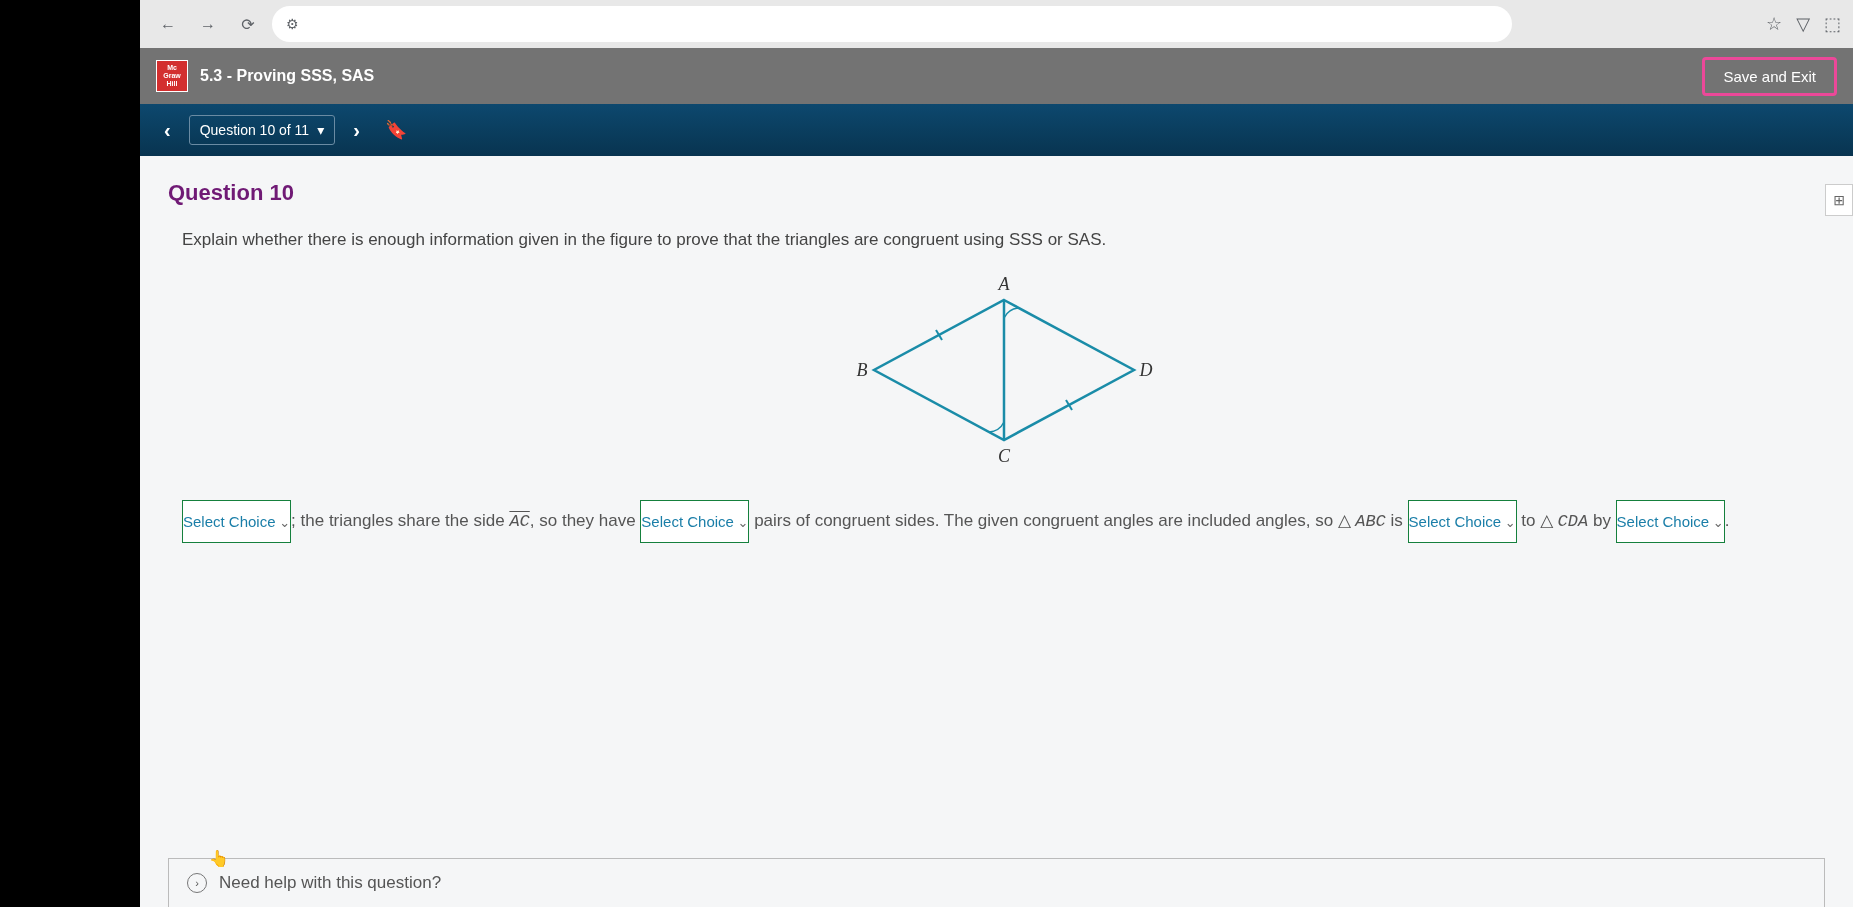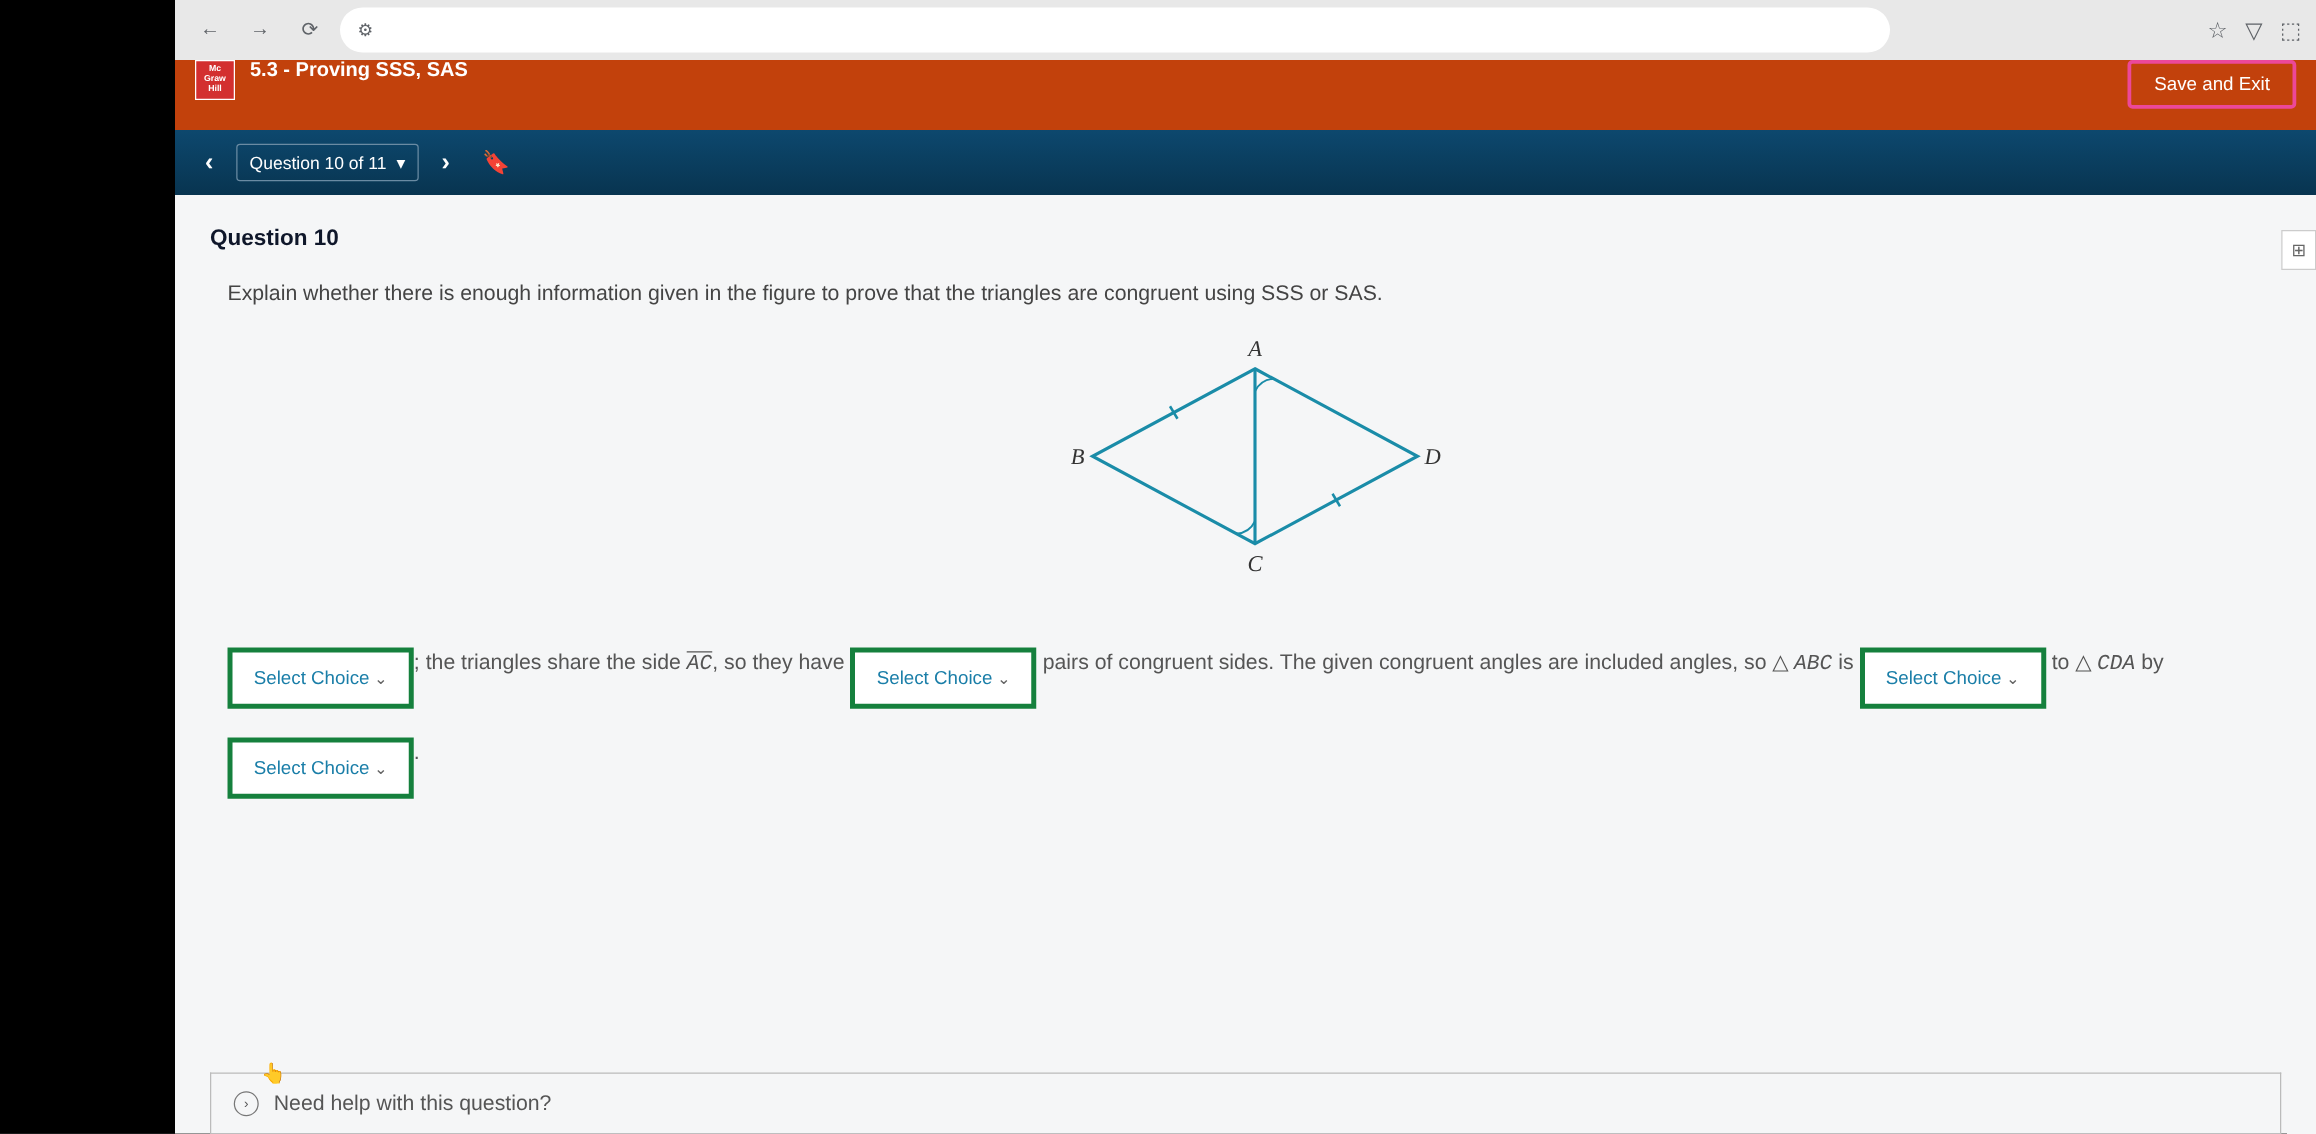--- a/index.html
+++ b/index.html
@@ -5,42 +5,42 @@
 * { box-sizing: border-box; margin: 0; padding: 0; }
 body { font-family: Arial, sans-serif; background: #000; width: 1853px; height: 907px; overflow: hidden; }
 .screen { background: #000; width: 100%; height: 100%; padding-left: 140px; }
 .browser-bar { background: #e8e8e8; height: 48px; display: flex; align-items: center; padding: 0 12px; gap: 8px; }
 .nav-btn { width: 32px; height: 32px; display: flex; align-items: center; justify-content: center; color: #5f6368; cursor: pointer; border-radius: 50%; }
 .url-bar { flex: 1; background: #fff; border-radius: 20px; height: 36px; display: flex; align-items: center; padding: 0 14px; gap: 10px; color: #5f6368; font-size: 14px; max-width: 1240px; }
 .url-icon { font-size: 14px; }
 .right-icons { display: flex; gap: 14px; align-items: center; color: #5f6368; margin-left: auto; }
 .right-icons span { cursor: pointer; font-size: 18px; }
 
-.app-header { background: #c2410c; height: 56px; display: flex; align-items: flex-start; padding: 0 16px; color: #fff; }
+.app-header { background: #737373; height: 56px; display: flex; align-items: center; padding: 0 16px; color: #fff; }
 .logo { width: 32px; height: 32px; background: #d32f2f; margin-right: 12px; display: flex; flex-direction: column; justify-content: center; align-items: center; font-size: 7px; line-height: 8px; font-weight: bold; border: 1px solid #fff; }
 .assessment-title { font-size: 16px; font-weight: bold; }
 .save-exit { margin-left: auto; border: 3px solid #ec4899; padding: 8px 18px; border-radius: 4px; cursor: pointer; font-size: 15px; }
 
 .question-nav { background: linear-gradient(#0d486e, #083450); height: 52px; display: flex; align-items: center; padding: 0 16px; gap: 10px; color: #fff; }
 .nav-arrow { font-size: 20px; font-weight: bold; cursor: pointer; padding: 0 8px; }
 .question-select { border: 1px solid #6a8ba3; background: transparent; color: #fff; padding: 6px 10px; font-size: 14px; border-radius: 3px; display: flex; gap: 8px; cursor: pointer; }
 .bookmark { font-size: 18px; cursor: pointer; margin-left: 8px; }
 
 .content { background: #f5f6f7; padding: 24px 28px; height: calc(100% - 156px); position: relative; overflow: hidden; }
-.question-heading { color: #0f172a; font-size: 18px; margin-bottom: 24px; font-weight: 600; }
+.question-heading { color: #701a75; font-size: 22px; margin-bottom: 24px; font-weight: 600; }
 .calc-icon { position: absolute; right: 0; top: 28px; width: 28px; height: 32px; background: #fff; border: 1px solid #ccc; display: flex; align-items: center; justify-content: center; font-size: 14px; color: #666; cursor: pointer; }
 
 .question-body { padding-left: 14px; color: #444; font-size: 17px; }
 .prompt { margin-bottom: 20px; }
 
 .figure { display: flex; justify-content: center; margin: 20px 0 30px; }
 .figure svg { display: block; }
 
 .answer-text { line-height: 2.2; font-size: 17px; color: #555; }
-.choice-select { display: inline-block; border: 4px solid #15803d; padding: 4px 17px; color: #1a7ea8; font-size: 15px; cursor: pointer; background: #fff; vertical-align: middle; margin-top: 23px; }
+.choice-select { display: inline-block; border: 1px solid #15803d; padding: 4px 0; color: #1a7ea8; font-size: 15px; cursor: pointer; background: #fff; vertical-align: middle; }
 .choice-select::after { content: " ⌄"; color: #666; font-size: 13px; }
 .overline { text-decoration: overline; font-style: italic; }
 .triangle-sym { font-family: serif; }
 .math-i { font-style: italic; font-family: Liberation Mono, monospace; }
 
 .help-box { position: absolute; bottom: 0; left: 28px; right: 28px; border: 1px solid #bbb; border-bottom: none; padding: 14px 18px; background: #f5f6f7; display: flex; align-items: center; gap: 12px; color: #555; font-size: 17px; }
 .help-icon { width: 20px; height: 20px; border: 1.5px solid #777; border-radius: 50%; display: flex; align-items: center; justify-content: center; font-size: 11px; }
 .cursor-hand { position: absolute; top: -10px; left: 40px; font-size: 16px; }
 </style>
 </head>

